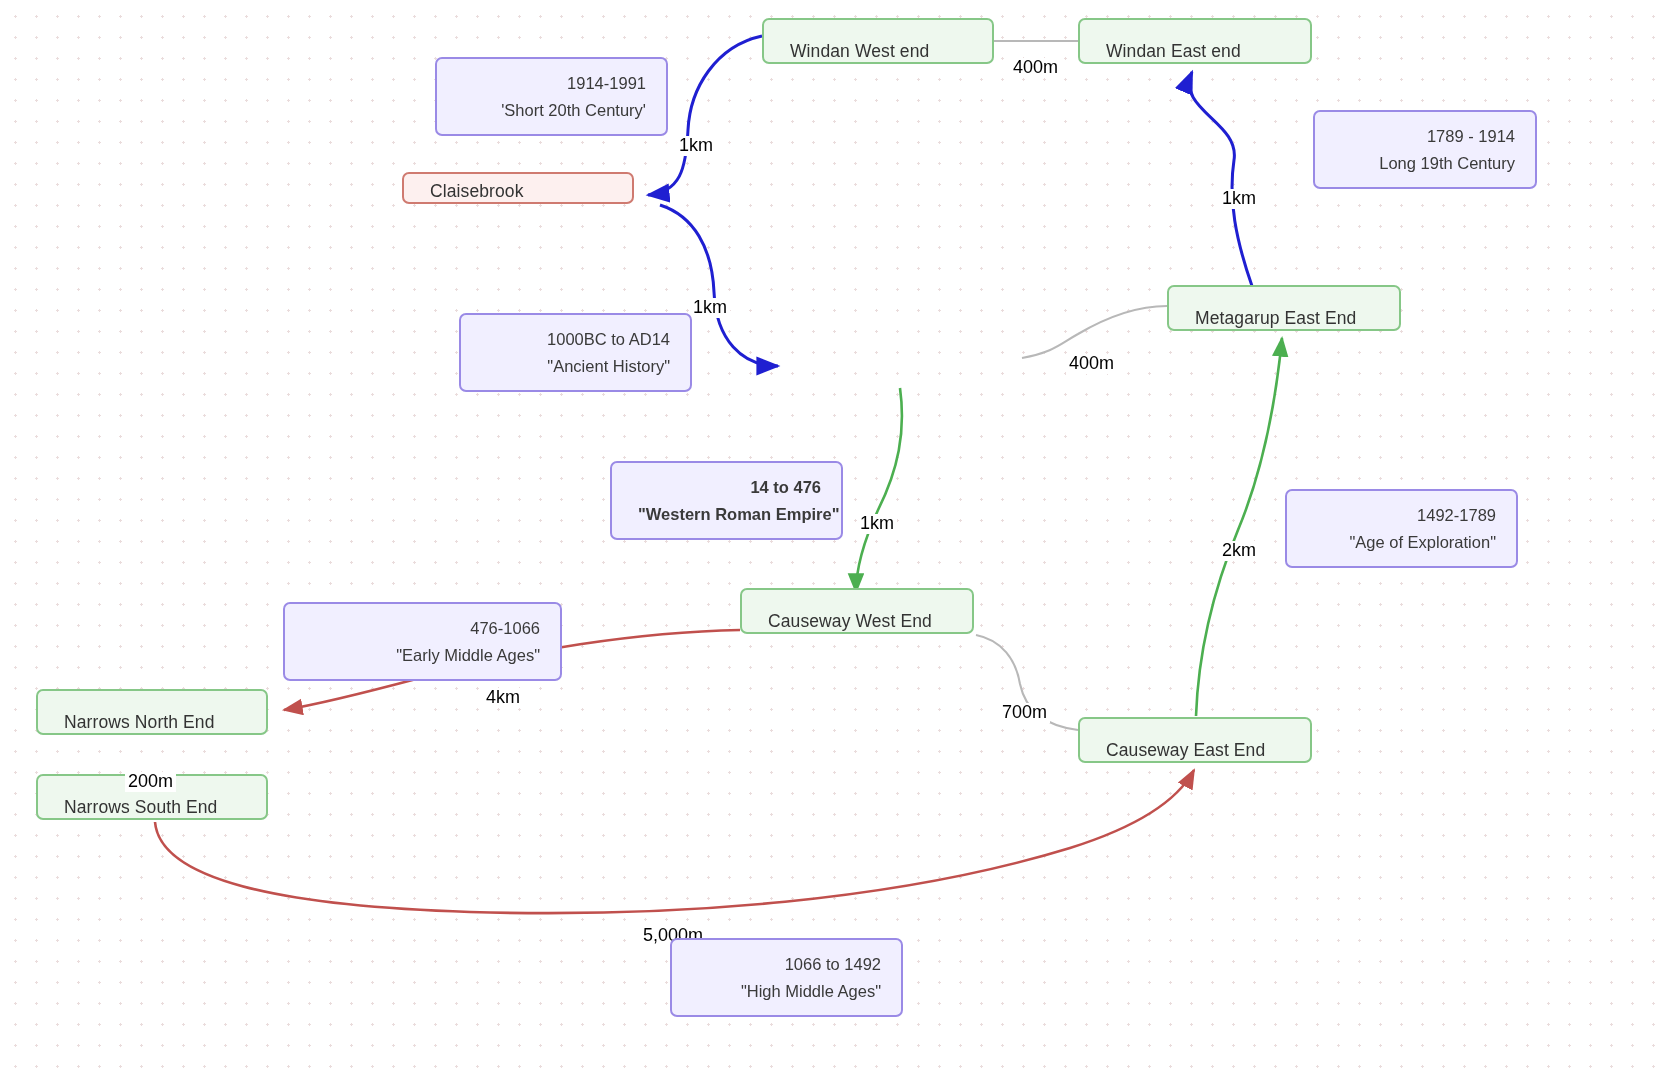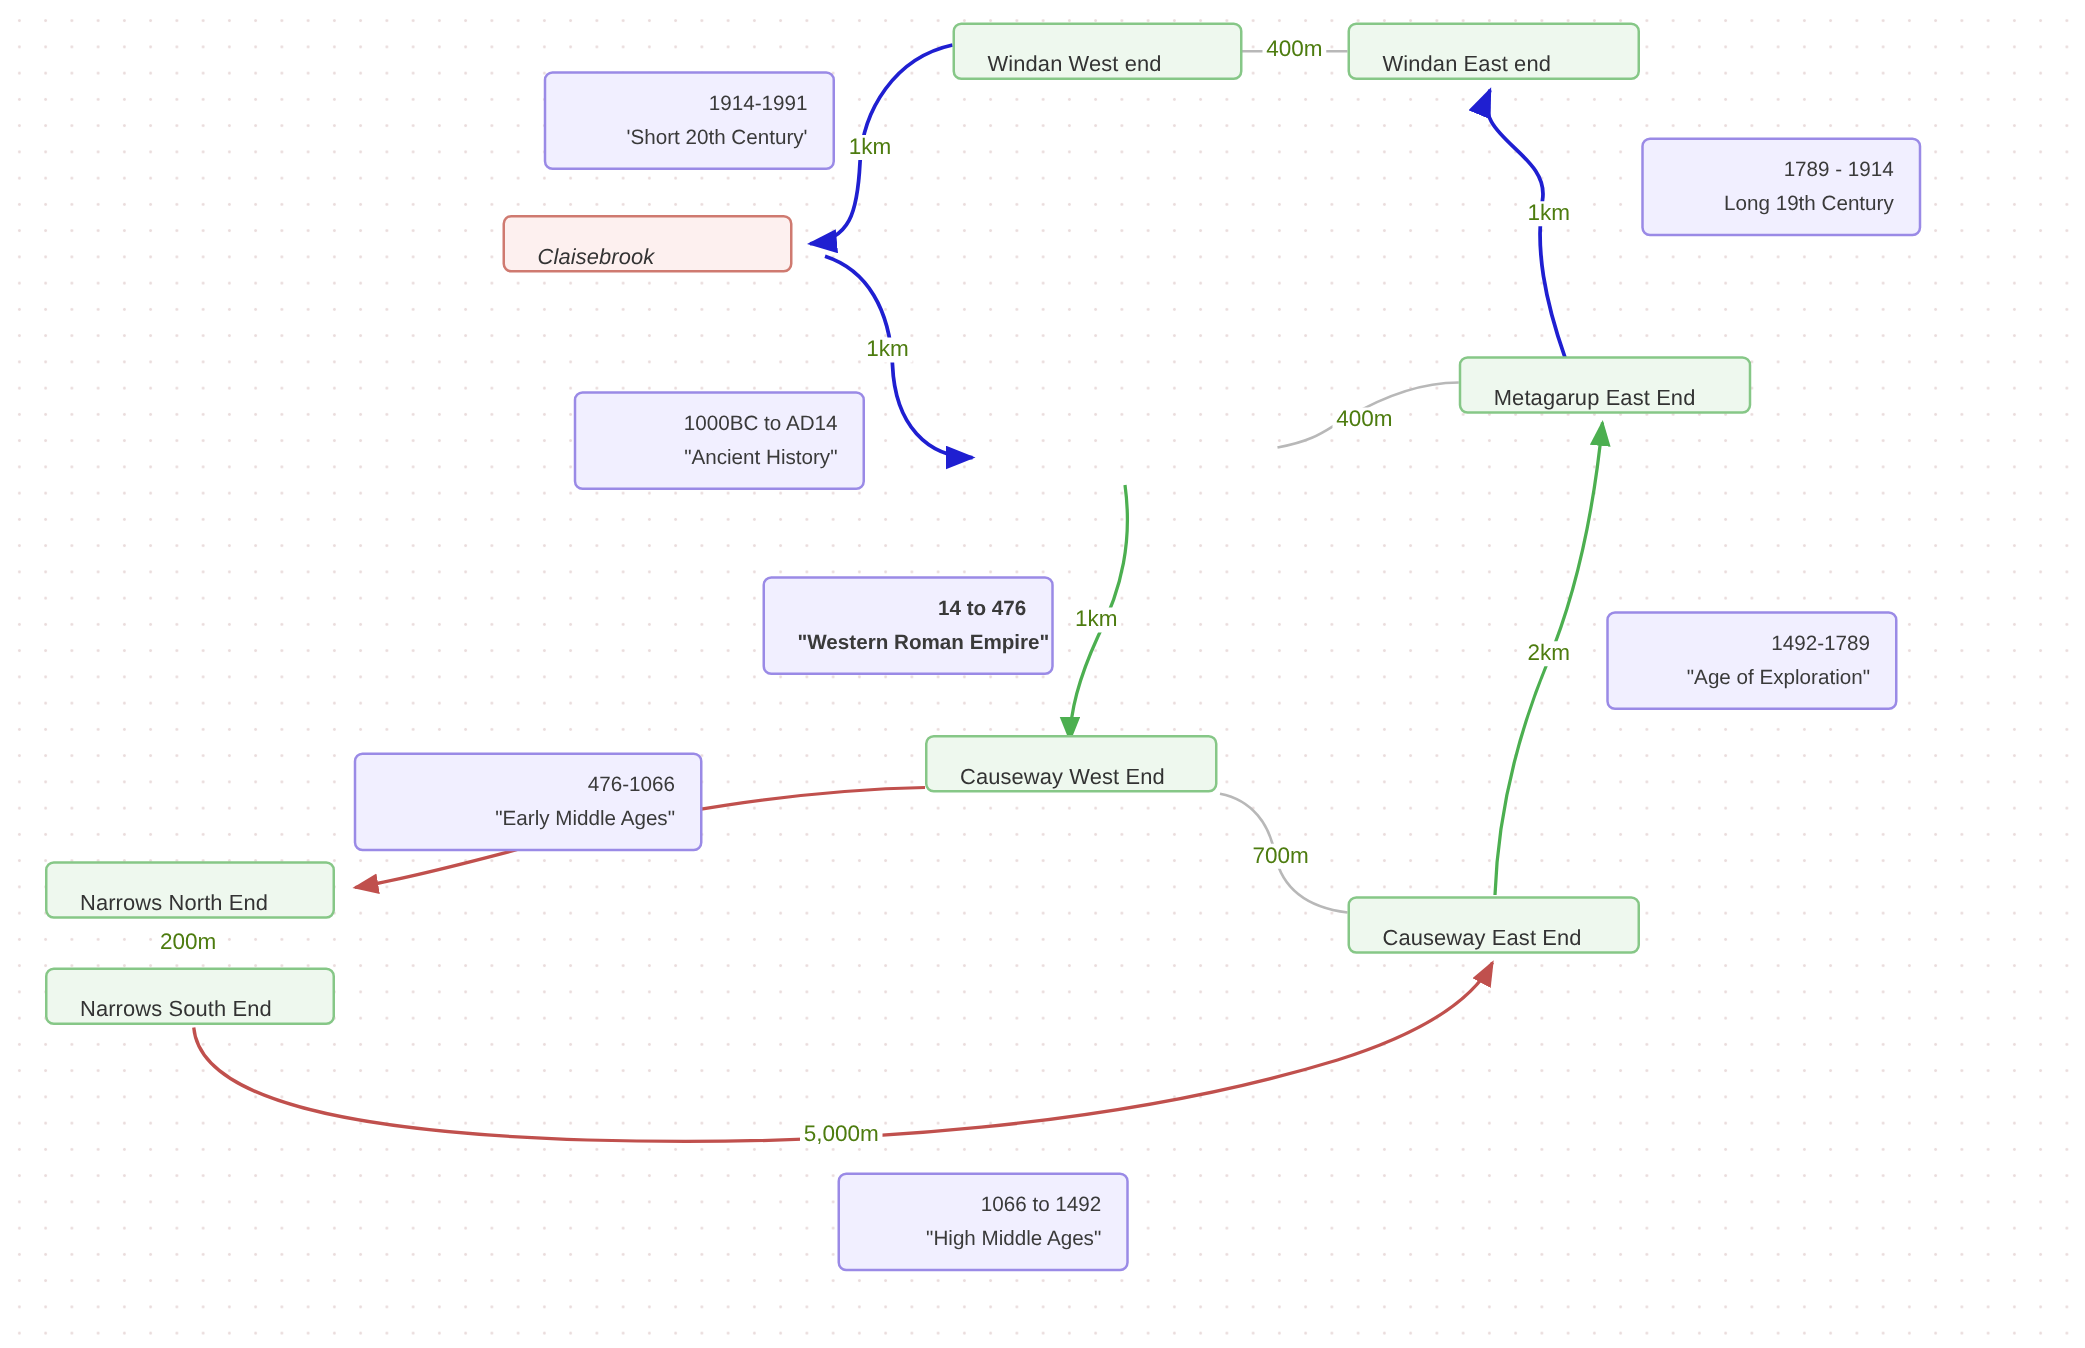--- a/index.html
+++ b/index.html
@@ -60,25 +60,26 @@
     padding: 11px 20px 11px 26px;
     font-size: 16.5px;
     color: #3a3a3a;
     line-height: 1.62;
     white-space: nowrap;
   }
   .note .l1, .note .l2 { display: block; text-align: right; }
   .edge-label {
     position: absolute;
     font-size: 18px;
-    color: #4d7c0f;
+    color: #000000;
     background: #ffffff;
     padding: 0 3px;
     white-space: nowrap;
     line-height: 1.1;
+    margin-top: 28px;
   }
 </style>
 </head>
 <body>
 
 <div id="canvas">
 
   <svg class="edges" viewBox="0 0 1668 1078">
     <defs>
       <marker id="arrow-blue" markerWidth="9" markerHeight="9" refX="7.2" refY="3.2" orient="auto" markerUnits="strokeWidth">
@@ -134,21 +135,21 @@
   </svg>
 
   <div class="node station" style="left:762px; top:18px; width:232px; height:46px;">
     <span>Windan West end</span>
   </div>
 
   <div class="node station" style="left:1078px; top:18px; width:234px; height:46px;">
     <span>Windan East end</span>
   </div>
 
-  <div class="node highlight" style="left:402px; top:172px; width:232px; height:46px;font-style:italic;">
+  <div class="node highlight" style="left:402px; top:172px; width:232px; height:32px;">
     <span>Claisebrook</span>
   </div>
 
 
   <div class="node station" style="left:1167px; top:285px; width:234px; height:46px;">
     <span>Metagarup East End</span>
   </div>
 
   <div class="node station" style="left:740px; top:588px; width:234px; height:46px;">
     <span>Causeway West End</span>

